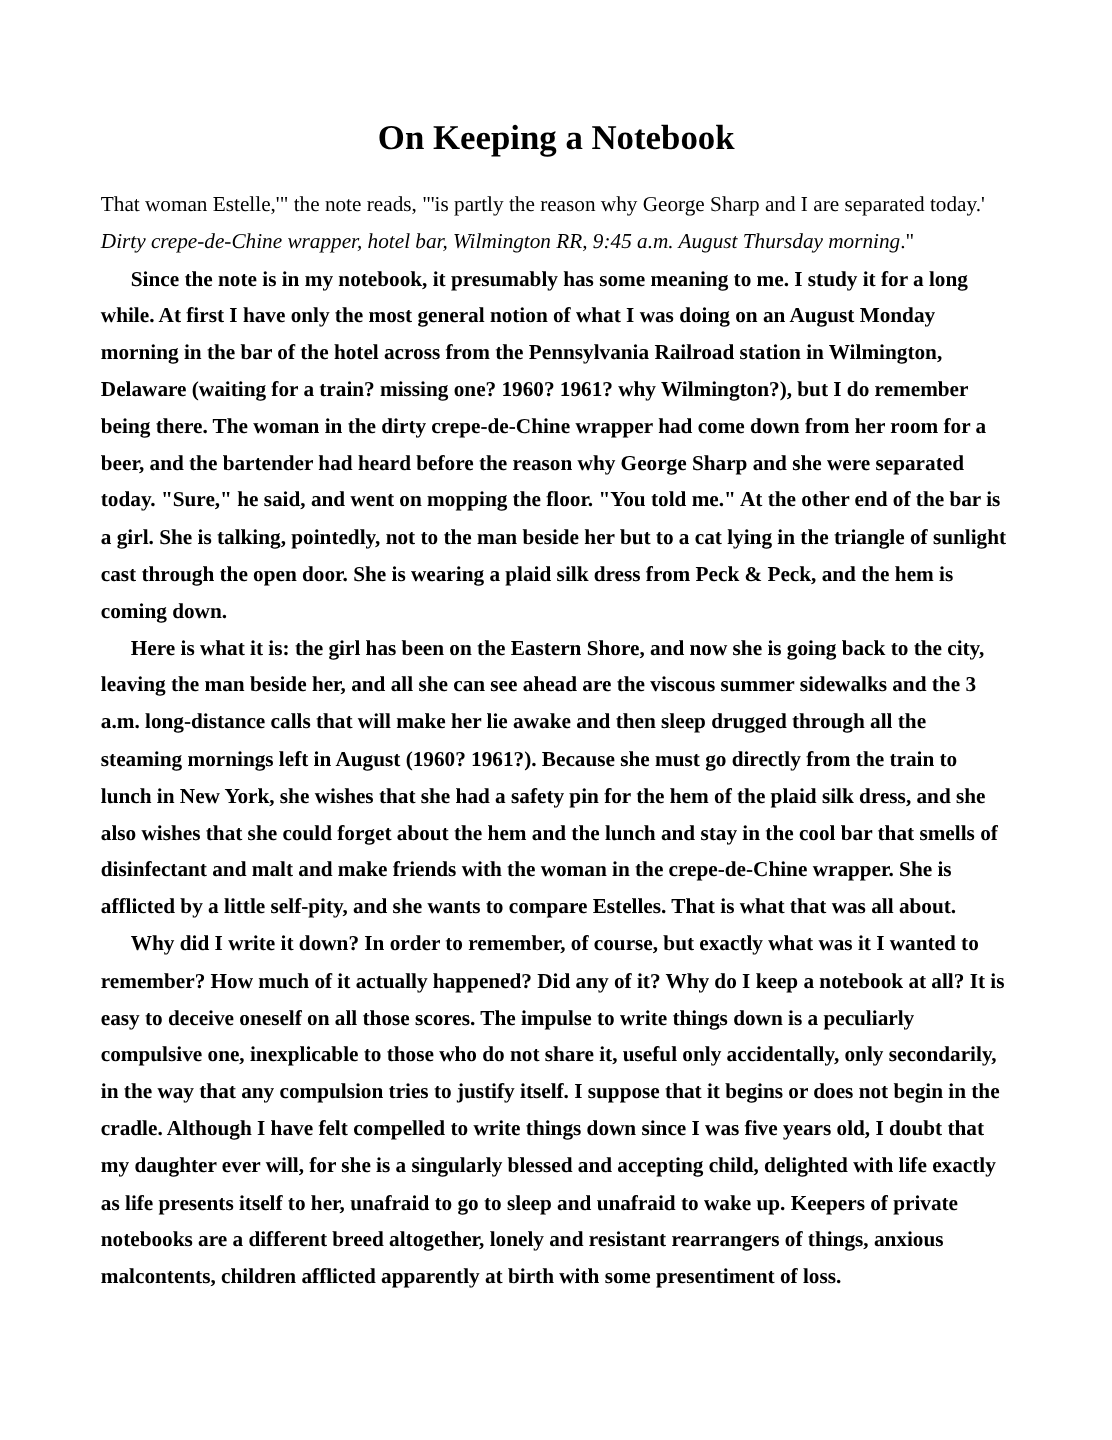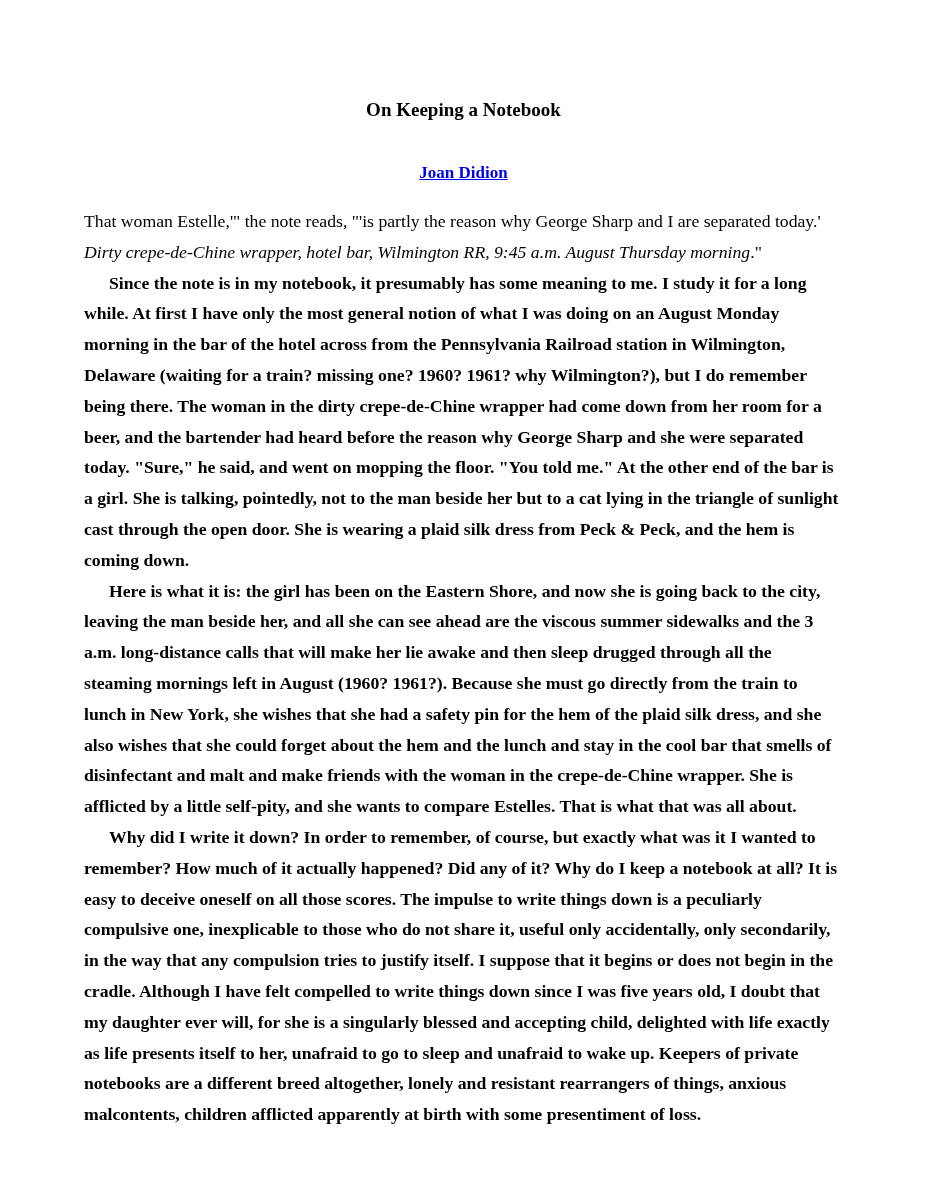--- a/index.html
+++ b/index.html
@@ -15,21 +15,21 @@
     color: #000000;
   }
   .page {
     width: 759px;
     margin: 0 auto;
     padding: 0;
   }
   .doc-title {
     margin: 99px 0 0 0;
     text-align: center;
-    font-size: 19px;
+    font-size: 29px;
     font-weight: bold;
     color: #000000;
   }
   .author-line {
     margin: 42px 0 0 0;
     text-align: center;
     font-size: 17px;
     font-weight: bold;
   }
   .author-line a {
@@ -54,23 +54,20 @@
   .italic {
     font-style: italic;
   }
 </style>
 </head>
 <body>
 
 <div class="page">
   <h1 class="doc-title">On Keeping a Notebook</h1>
 
-  <div class="author-line">
-    <a href="#">Joan Didion</a>
-  </div>
 
   <div class="essay-body">
       <p class=""><span>That woman Estelle,'" the note reads, "'is partly the reason why George Sharp and I are separated today.' </span><span class="italic">Dirty crepe-de-Chine wrapper, hotel bar, Wilmington RR, 9:45 a.m. August Thursday morning</span><span>."</span></p>
       <p class="indent"><span>Since the note is in my notebook, it presumably has some meaning to me. I study it for a long while. At first I have only the most general notion of what I was doing on an August Monday morning in the bar of the hotel across from the Pennsylvania Railroad station in Wilmington, Delaware (waiting for a train? missing one? 1960? 1961? why Wilmington?), but I do remember being there. The woman in the dirty crepe-de-Chine wrapper had come down from her room for a beer, and the bartender had heard before the reason why George Sharp and she were separated today. "Sure," he said, and went on mopping the floor. "You told me." At the other end of the bar is a girl. She is talking, pointedly, not to the man beside her but to a cat lying in the triangle of sunlight cast through the open door. She is wearing a plaid silk dress from Peck &amp; Peck, and the hem is coming down.</span></p>
       <p class="indent"><span>Here is what it is: the girl has been on the Eastern Shore, and now she is going back to the city, leaving the man beside her, and all she can see ahead are the viscous summer sidewalks and the 3 a.m. long-distance calls that will make her lie awake and then sleep drugged through all the steaming mornings left in August (1960? 1961?). Because she must go directly from the train to lunch in New York, she wishes that she had a safety pin for the hem of the plaid silk dress, and she also wishes that she could forget about the hem and the lunch and stay in the cool bar that smells of disinfectant and malt and make friends with the woman in the crepe-de-Chine wrapper. She is afflicted by a little self-pity, and she wants to compare Estelles. That is what that was all about.</span></p>
       <p class="indent"><span>Why did I write it down? In order to remember, of course, but exactly what was it I wanted to remember? How much of it actually happened? Did any of it? Why do I keep a notebook at all? It is easy to deceive oneself on all those scores. The impulse to write things down is a peculiarly compulsive one, inexplicable to those who do not share it, useful only accidentally, only secondarily, in the way that any compulsion tries to justify itself. I suppose that it begins or does not begin in the cradle. Although I have felt compelled to write things down since I was five years old, I doubt that my daughter ever will, for she is a singularly blessed and accepting child, delighted with life exactly as life presents itself to her, unafraid to go to sleep and unafraid to wake up. Keepers of private notebooks are a different breed altogether, lonely and resistant rearrangers of things, anxious malcontents, children afflicted apparently at birth with some presentiment of loss.</span></p>
     </div>
 </div>
 
 </body></html>

